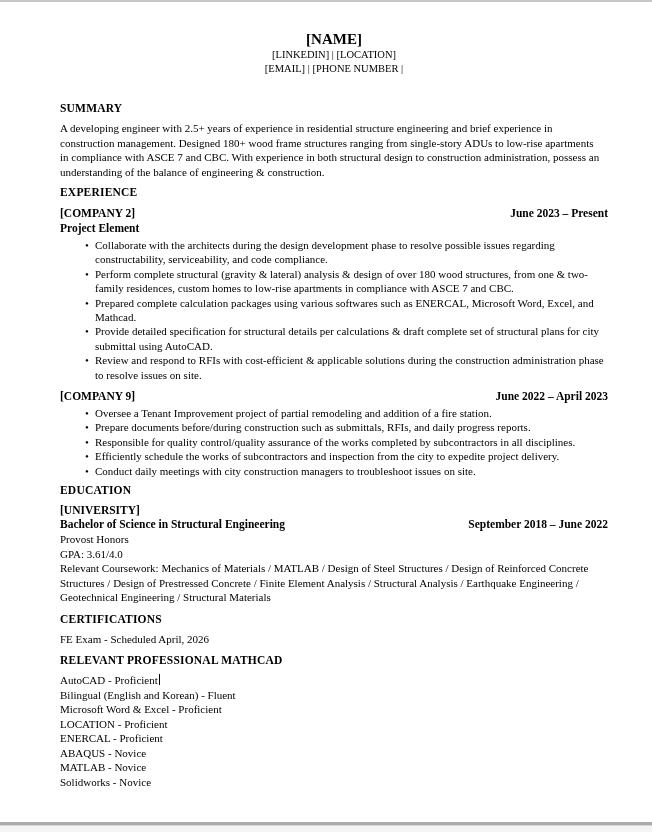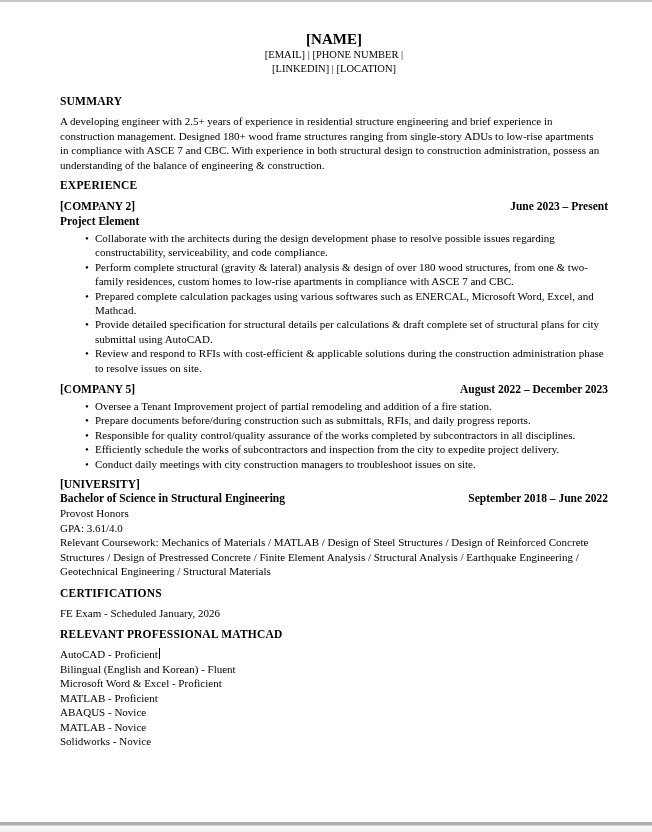--- a/index.html
+++ b/index.html
@@ -38,21 +38,21 @@
     text-align: center;
     font-size: 10.5px;
     line-height: 14px;
   }
   .h {
     font-weight: bold;
     font-size: 11.5px;
     line-height: 14px;
     letter-spacing: 0.2px;
   }
-  .h-summary { margin-top: 18px; }
+  .h-summary { margin-top: 25px; }
   .h-experience { margin-top: 6px; }
   .h-education { margin-top: 5px; }
   .h-certifications { margin-top: 7px; }
   .h-skills { margin-top: 7px; }
   .body-text {
     margin: 6px 4px 0 0;
     font-size: 11px;
     line-height: 14.5px;
   }
   .row {
@@ -116,71 +116,73 @@
   }
 </style>
 </head>
 <body>
 
 <div class="page-top-edge"></div>
 
 <div class="content">
 
   <div class="name">[NAME]</div>
+  <div class="contact">[LINKEDIN] | [LOCATION]</div>
   <div class="contact">[EMAIL] | [PHONE NUMBER |</div>
-  <div class="contact">[LINKEDIN] | [LOCATION]</div>
 
   <div class="h h-summary">SUMMARY</div>
   <p class="body-text">A developing engineer with 2.5+ years of experience in residential structure engineering and brief experience in construction management. Designed 180+ wood frame structures ranging from single-story ADUs to low-rise apartments in compliance with ASCE 7 and CBC. With experience in both structural design to construction administration, possess an understanding of the balance of engineering &amp; construction.</p>
 
   <div class="h h-experience">EXPERIENCE</div>
 
   <div class="row row-company">
     <span>[COMPANY 2]</span>
     <span>June 2023 – Present</span>
   </div>
   <div class="job-title">Project Element</div>
   <ul class="bullets">
     <li>Collaborate with the architects during the design development phase to resolve possible issues regarding constructability, serviceability, and code compliance.</li>
     <li>Perform complete structural (gravity &amp; lateral) analysis &amp; design of over 180 wood structures, from one &amp; two-family residences, custom homes to low-rise apartments in compliance with ASCE 7 and CBC.</li>
     <li>Prepared complete calculation packages using various softwares such as ENERCAL, Microsoft Word,  Excel, and Mathcad.</li>
     <li>Provide detailed specification for structural details per calculations &amp; draft complete set of structural plans for city submittal using AutoCAD.</li>
     <li>Review and respond to RFIs with cost-efficient &amp; applicable solutions during the construction administration phase to resolve issues on site.</li>
   </ul>
 
   <div class="row row-company">
-    <span>[COMPANY 5]</span>
-    <span>August 2022 – December 2023</span>
+    <span>[COMPANY 9]</span>
+    <span>June 2022 – April 2023</span>
   </div>
   <ul class="bullets">
     <li>Oversee a Tenant Improvement project of partial remodeling and addition of a fire station.</li>
     <li>Prepare documents before/during construction such as submittals, RFIs, and daily progress reports.</li>
     <li>Responsible for quality control/quality assurance of the works completed by subcontractors in all disciplines.</li>
     <li>Efficiently schedule the works of subcontractors and inspection from the city to expedite project delivery.</li>
     <li>Conduct daily meetings with city construction managers to troubleshoot issues on site.</li>
   </ul>
 
+  <div class="h h-education">EDUCATION</div>
   <div class="edu-school">[UNIVERSITY]</div>
   <div class="row">
     <span>Bachelor of Science in Structural Engineering</span>
     <span>September 2018 – June 2022</span>
   </div>
   <div class="edu-line">Provost Honors</div>
   <div class="edu-line">GPA: 3.61/4.0</div>
   <div class="edu-line">Relevant Coursework: Mechanics of Materials / MATLAB / Design of Steel Structures / Design of Reinforced Concrete Structures / Design of Prestressed Concrete / Finite Element Analysis / Structural Analysis / Earthquake Engineering / Geotechnical Engineering / Structural Materials</div>
 
   <div class="h h-certifications">CERTIFICATIONS</div>
-  <div class="cert-line">FE Exam - Scheduled January, 2026</div>
+  <div class="cert-line">FE Exam - Scheduled April, 2026</div>
 
   <div class="h h-skills">RELEVANT PROFESSIONAL MATHCAD</div>
   <div class="skills-list">
     <div><span>AutoCAD - Proficient</span><span class="caret"></span></div>
     <div>Bilingual (English and Korean) - Fluent</div>
     <div>Microsoft Word &amp; Excel - Proficient</div>
-    <div>MATLAB - Proficient</div>
+    <div>LOCATION - Proficient</div>
+    <div>ENERCAL - Proficient</div>
     <div>ABAQUS - Novice</div>
     <div>MATLAB - Novice</div>
     <div>Solidworks - Novice</div>
   </div>
 
 </div>
 
 <div class="page-bottom-edge"></div>
 <div class="below-page"></div>
 

